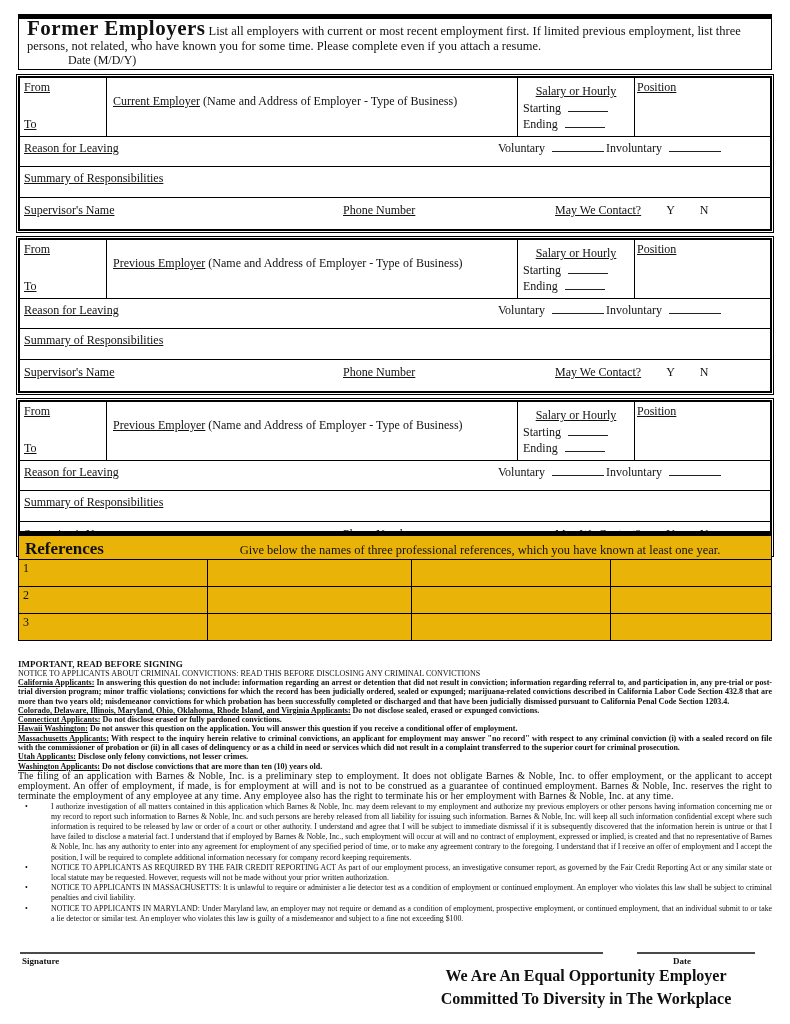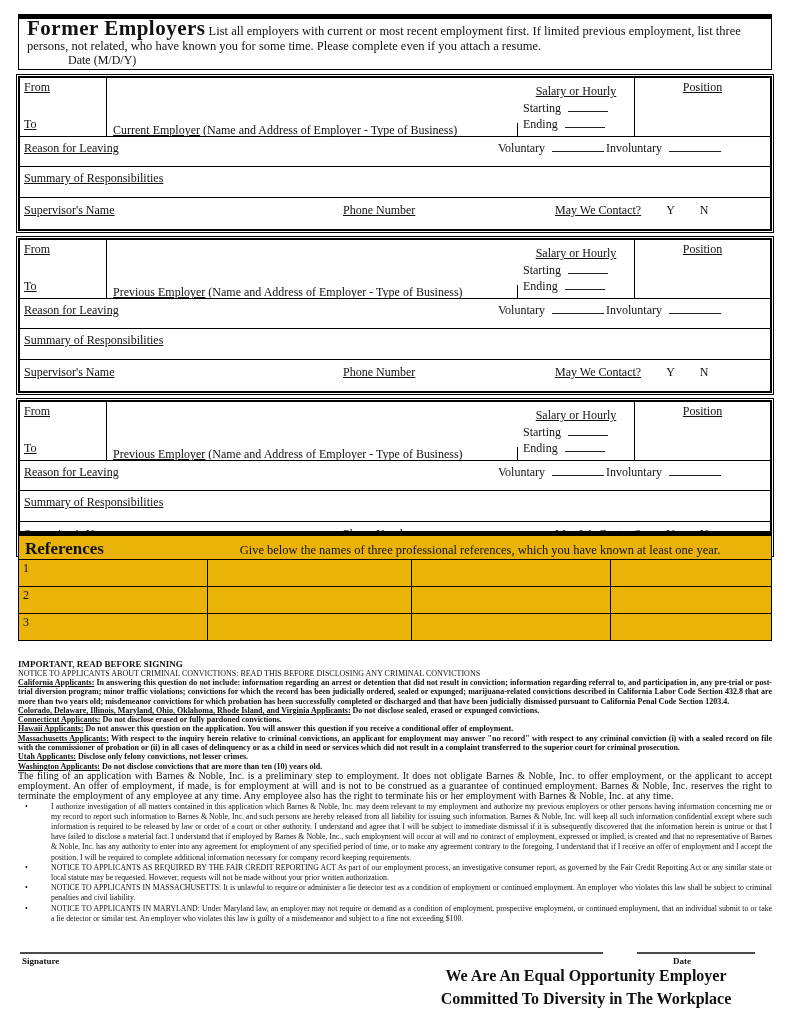--- a/index.html
+++ b/index.html
@@ -16,25 +16,25 @@
   .hb-line{font-size:12.5px;line-height:15px;}
   .hb-date{font-size:12px;line-height:13px;margin-left:41px;}
 
   
   .employers{position:absolute;left:18px;right:18px;top:76px;}
   .emp-block{border:2px solid #000;outline:1px solid #000;outline-offset:1px;
              margin-bottom:7px;background:#fff;font-size:12px;}
   .row1{display:flex;border-bottom:1px solid #000;height:58px;}
   .c-fromto{width:78px;border-right:1px solid #000;padding:2px 4px 4px 4px;
             display:flex;flex-direction:column;justify-content:space-between;}
-  .c-emp{width:398px;border-right:1px solid #000;padding:0 6px;margin-top:45px;}
+  .c-emp{width:398px;border-right:1px solid #000;padding:16px 6px;}
   .c-sal{width:106px;border-right:1px solid #000;padding:6px 5px 4px 5px;
          display:flex;flex-direction:column;justify-content:space-between;}
   .c-sal .sal-hdr{text-align:center;}
-  .c-pos{flex:1;text-align:center;padding:2px;font-family:Liberation Serif, serif;}
+  .c-pos{flex:1;text-align:left;padding:2px;font-family:Liberation Serif, serif;}
   .blank{display:inline-block;width:40px;border-bottom:1.5px solid #222;height:10px;margin-left:7px;}
   .blank.w52{width:52px;}
   .row2{position:relative;height:25px;border-bottom:1px solid #000;padding:4px 4px 0 4px;}
   .row2 .pos-vol{position:absolute;left:478px;top:4px;}
   .row2 .pos-invol{position:absolute;left:586px;top:4px;}
   .row3{height:26px;border-bottom:1px solid #000;padding:4px 4px 0 4px;}
   .row4{position:relative;height:26px;padding:5px 4px 0 4px;}
   .row4 .pos-phone{position:absolute;left:323px;top:5px;}
   .row4 .pos-mwc{position:absolute;left:535px;top:5px;}
   .row4 .yn{display:inline-block;margin-left:22px;}
@@ -233,21 +233,21 @@
       <div class="cell c4"></div>
     </div>
   </div>
 
   <div class="legal">
     <div class="lg-important">IMPORTANT, READ BEFORE SIGNING</div>
     <div class="lg-notice">NOTICE TO APPLICANTS ABOUT CRIMINAL CONVICTIONS: READ THIS BEFORE DISCLOSING ANY CRIMINAL CONVICTIONS</div>
     <p class="state"><span class="u">California Applicants:</span> <span>In answering this question do not include: information regarding an arrest or detention that did not result in conviction; information regarding referral to, and participation in, any pre-trial or post-trial diversion program; minor traffic violations; convictions for which the record has been judicially ordered, sealed or expunged; marijuana-related convictions described in California Labor Code Section 432.8 that are more than two years old; misdemeanor convictions for which probation has been successfully completed or discharged and that have been judicially dismissed pursuant to California Penal Code Section 1203.4.</span></p>
     <p class="state"><span class="u">Colorado, Delaware, Illinois, Maryland, Ohio, Oklahoma, Rhode Island, and Virginia Applicants:</span> <span>Do not disclose sealed, erased or expunged convictions.</span></p>
     <p class="state"><span class="u">Connecticut Applicants:</span> <span>Do not disclose erased or fully pardoned convictions.</span></p>
-    <p class="state"><span class="u">Hawaii Applicants:</span> <span>Do not answer this question on the application. You will answer this question if you receive a conditional offer of employment.</span></p>
+    <p class="state"><span class="u">Hawaii Washington:</span> <span>Do not answer this question on the application. You will answer this question if you receive a conditional offer of employment.</span></p>
     <p class="state"><span class="u">Massachusetts Applicants:</span> <span>With respect to the inquiry herein relative to criminal convictions, an applicant for employment may answer "no record" with respect to any criminal conviction (i) with a sealed record on file with the commissioner of probation or (ii) in all cases of delinquency or as a child in need or services which did not result in a complaint transferred to the superior court for criminal prosecution.</span></p>
     <p class="state"><span class="u">Utah Applicants:</span> <span>Disclose only felony convictions, not lesser crimes.</span></p>
     <p class="state"><span class="u">Washington Applicants:</span> <span>Do not disclose convictions that are more than ten (10) years old.</span></p>
     <p class="gen">The filing of an application with Barnes &amp; Noble, Inc. is a preliminary step to employment. It does not obligate Barnes &amp; Noble, Inc. to offer employment, or the applicant to accept employment. An offer of employment, if made, is for employment at will and is not to be construed as a guarantee of continued employment. Barnes &amp; Noble, Inc. reserves the right to terminate the employment of any employee at any time. Any employee also has the right to terminate his or her employment with Barnes &amp; Noble, Inc. at any time.</p>
     <div class="bullet"><span class="dot">•</span><span>I authorize investigation of all matters contained in this application which Barnes &amp; Noble, Inc. may deem relevant to my employment and authorize my previous employers or other persons having information concerning me or my record to report such information to Barnes &amp; Noble, Inc. and such persons are hereby released from all liability for issuing such information. Barnes &amp; Noble, Inc. will keep all such information confidential except where such information is required to be released by law or order of a court or other authority. I understand and agree that I will be subject to immediate dismissal if it is subsequently discovered that the information herein is untrue or that I have failed to disclose a material fact. I understand that if employed by Barnes &amp; Noble, Inc., such employment will occur at will and no contract of employment, expressed or implied, is created and that no representative of Barnes &amp; Noble, Inc. has any authority to enter into any agreement for employment of any specified period of time, or to make any agreement contrary to the foregoing. I understand that if I receive an offer of employment and I accept the position, I will be required to complete additional information necessary for company record keeping requirements.</span></div>
     <div class="bullet"><span class="dot">•</span><span>NOTICE TO APPLICANTS AS REQUIRED BY THE FAIR CREDIT REPORTING ACT As part of our employment process, an investigative consumer report, as governed by the Fair Credit Reporting Act or any similar state or local statute may be requested. However, requests will not be made without your prior written authorization.</span></div>
     <div class="bullet"><span class="dot">•</span><span>NOTICE TO APPLICANTS IN MASSACHUSETTS: It is unlawful to require or administer a lie detector test as a condition of employment or continued employment. An employer who violates this law shall be subject to criminal penalties and civil liability.</span></div>
     <div class="bullet"><span class="dot">•</span><span>NOTICE TO APPLICANTS IN MARYLAND: Under Maryland law, an employer may not require or demand as a condition of employment, prospective employment, or continued employment, that an individual submit to or take a lie detector or similar test. An employer who violates this law is guilty of a misdemeanor and subject to a fine not exceeding $100.</span></div>
   </div>
 

